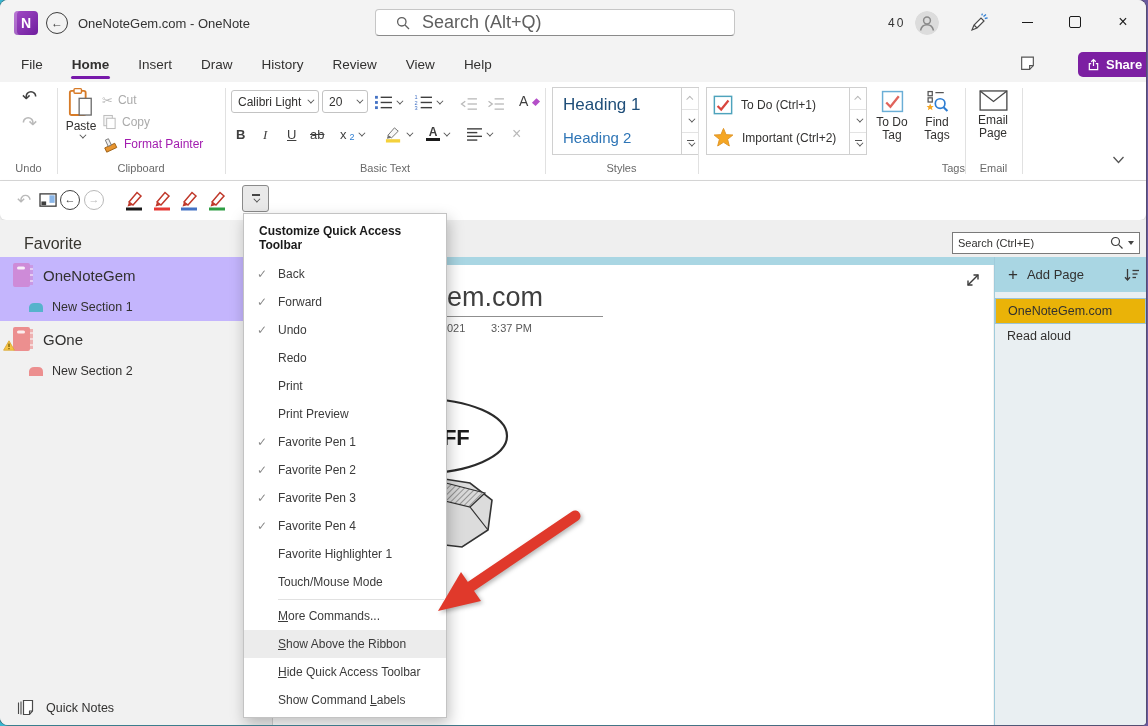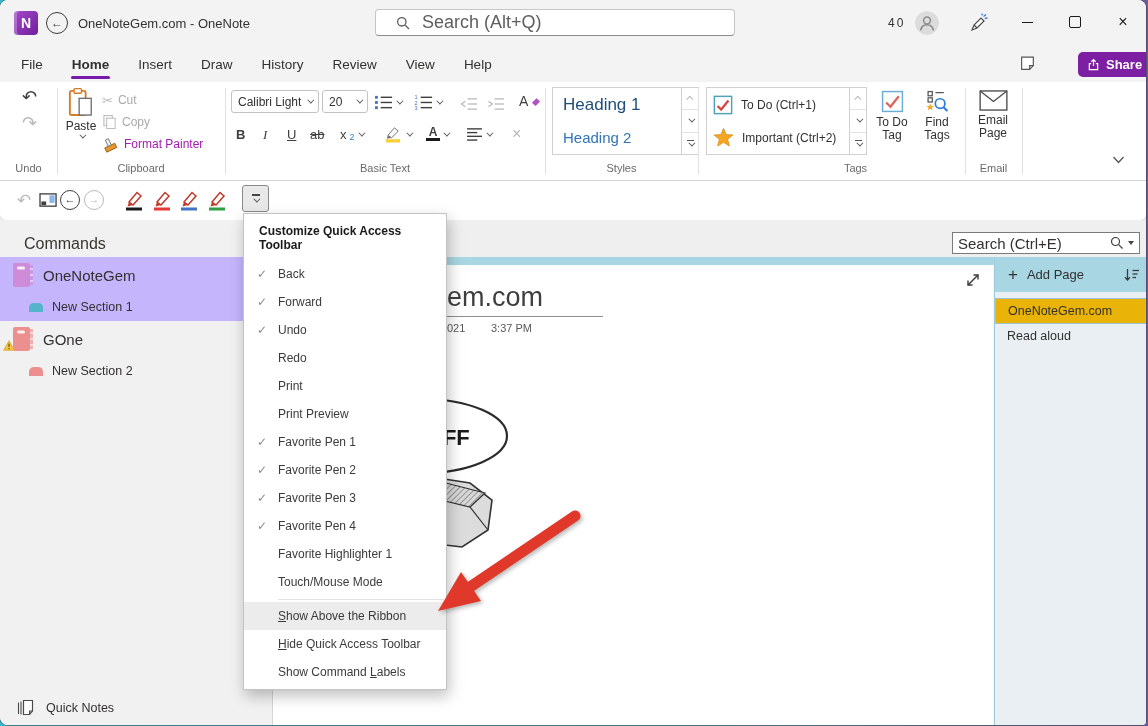--- a/index.html
+++ b/index.html
@@ -77,21 +77,21 @@
   .nb-group.sel{background:#c4b5fd;}
   .nb-row{height:36px;display:flex;align-items:center;gap:9px;padding-left:12px;position:relative;}
   .nb-name{font-size:15px;color:#323130;}
   .sec-row{height:28px;display:flex;align-items:center;gap:8px;padding-left:28px;}
   .sec-name{font-size:12.5px;color:#323130;}
   .warn-badge{position:absolute;left:3px;bottom:2px;}
   .quick-notes{position:absolute;left:0;bottom:0;width:100%;height:36px;display:flex;align-items:center;gap:12px;padding-left:16px;box-sizing:border-box;}
   .qn-label{font-size:12.5px;color:#323130;}
   .band{position:absolute;left:273px;top:220px;width:875px;height:37px;background:#efefef;}
   .ctrl-e{position:absolute;left:679px;top:12px;width:188px;height:22px;background:#fff;border:1px solid #7a7a7a;box-sizing:border-box;display:flex;align-items:center;padding:0 5px;}
-  .ctrl-e .ph{flex:1;font-size:15px;color:#323130;}
+  .ctrl-e .ph{flex:1;font-size:11px;color:#323130;}
   .tri-down{width:0;height:0;border-left:3.5px solid transparent;border-right:3.5px solid transparent;border-top:4.5px solid #444;margin-left:4px;}
   .tealstrip{position:absolute;left:273px;top:257px;width:721px;height:8px;background:#A9D6E3;}
   .canvas{position:absolute;left:273px;top:265px;width:720px;height:461px;background:#fff;}
   .expand-btn{position:absolute;left:690px;top:6px;width:20px;height:20px;background:none;border:none;padding:0;}
   .page-title-frag{position:absolute;left:174px;top:17px;font-size:27px;font-weight:300;color:#3f3f3f;}
   .title-rule{position:absolute;left:174px;top:51px;width:156px;height:1px;background:#8f8f8f;}
   .date-frag{position:absolute;left:174px;top:57px;font-size:11px;color:#595959;}
   .time-frag{position:absolute;left:218px;top:57px;font-size:11px;color:#595959;}
   .drawing{position:absolute;left:57px;top:125px;}
   .red-arrow{position:absolute;left:420px;top:495px;z-index:70;filter:drop-shadow(2.5px 2.5px 2px rgba(0,0,0,.28));}
@@ -387,21 +387,21 @@
             <path d="M1 1 L15 12 L29 1" fill="none" stroke="#4a4a4a" stroke-width="1.4"></path>
           </svg>
       <span class="cap">Email Page</span>
     </button>
     <div class="rdiv" style="left:1022px;"></div>
 
     <div class="glabel" style="left:0;width:57px;">Undo</div>
     <div class="glabel" style="left:57px;width:168px;">Clipboard</div>
     <div class="glabel" style="left:225px;width:320px;">Basic Text</div>
     <div class="glabel" style="left:545px;width:153px;">Styles</div>
-    <div class="glabel" style="left:722px;width:267px;">Tags</div>
+    <div class="glabel" style="left:698px;width:267px;text-align:right;">Tags</div>
     <div class="glabel" style="left:965px;width:57px;">Email</div>
 
     <button class="collapse-chev">
       <svg width="13" height="8" viewBox="0 0 13 8">
             <path d="M1.5 1 L6.5 6.5 L11.5 1" fill="none" stroke="#555" stroke-width="1.3"></path>
           </svg>
     </button>
   </div>
 
   <div class="qatbar">
@@ -448,21 +448,21 @@
           </button></span>
     <button class="qat-more">
       <span style="display:flex;flex-direction:column;align-items:center;gap:2px;">
             <span style="width:8px;height:1.4px;background:#444;"></span>
             <span class="chev sm"></span>
           </span>
     </button>
   </div>
 
   <div class="sidebar">
-    <div class="nb-header">Commands</div>
+    <div class="nb-header">Favorite</div>
     <div class="nb-list" id="nbList">
           <div class="nb-group sel">
             <div class="nb-row">
               <svg width="22" height="26" viewBox="0 0 22 26">
                 <rect x="1" y="1" width="17" height="24" rx="2" fill="#CE8BD8"></rect>
                 <rect x="18" y="3" width="3" height="20" fill="#CE8BD8" opacity="0.65"></rect>
                 <line x1="18" y1="7" x2="21" y2="7" stroke="#fff" stroke-width="1"></line>
                 <line x1="18" y1="13" x2="21" y2="13" stroke="#fff" stroke-width="1"></line>
                 <line x1="18" y1="19" x2="21" y2="19" stroke="#fff" stroke-width="1"></line>
                 <rect x="5" y="4.5" width="8" height="3" rx="1.5" fill="#fff" opacity="0.85"></rect>
@@ -615,20 +615,24 @@
           </div>
           <div class="menu-item">
             <span class="chkm"></span>
             <span class="lbl">Favorite Highlighter 1</span>
           </div>
           <div class="menu-item">
             <span class="chkm"></span>
             <span class="lbl">Touch/Mouse Mode</span>
           </div>
           <div class="menu-sep"></div>
+          <div class="menu-item">
+            <span class="chkm"></span>
+            <span class="lbl"><u>M</u>ore Commands...</span>
+          </div>
           <div class="menu-item hl">
             <span class="chkm"></span>
             <span class="lbl"><u>S</u>how Above the Ribbon</span>
           </div>
           <div class="menu-item">
             <span class="chkm"></span>
             <span class="lbl"><u>H</u>ide Quick Access Toolbar</span>
           </div>
           <div class="menu-item">
             <span class="chkm"></span>

